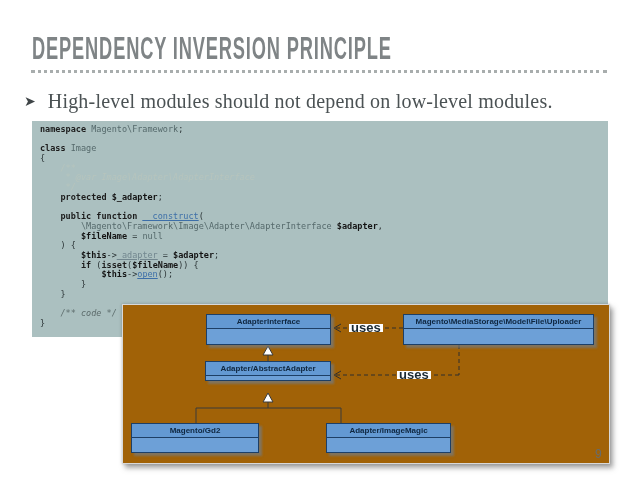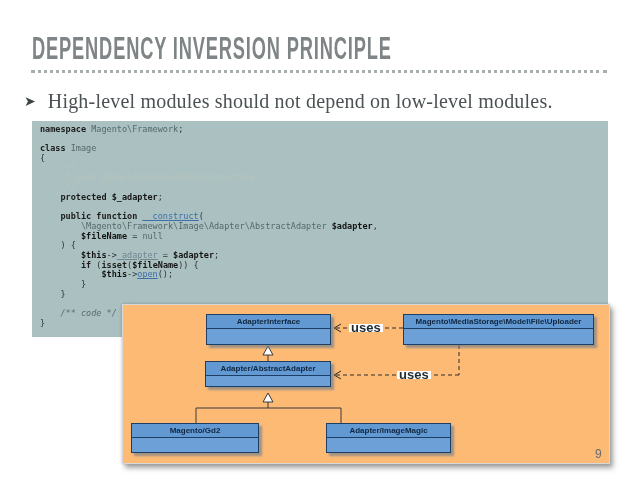--- a/index.html
+++ b/index.html
@@ -32,21 +32,21 @@
   .seg-cls{color:#55696b;}
   .seg-kw2{color:#55696b;}
   .seg-var{font-weight:bold;color:#141414;}
   .seg-fn{color:#3d6fa8;text-decoration:underline;}
   .seg-fld{color:#72878f;text-decoration:underline;}
   .seg-cm{color:#b6c4bd;font-style:italic;}
   .seg-cm2{color:#5d6c6c;font-style:italic;text-align:center;}
 
   
   .diagram-card{position:absolute;left:122px;top:304px;width:488px;height:160px;
-         background:#fdba74;border:1px solid #d8d8d8;box-sizing:border-box;
+         background:#a16207;border:1px solid #d8d8d8;box-sizing:border-box;
          box-shadow:3px 4px 5px rgba(90,90,90,0.55),0 0 3px rgba(0,0,0,0.2);}
   .uml-layer{position:absolute;left:0;top:0;width:100%;height:100%;}
   .uml-box{position:absolute;background:#6da0d7;border:1px solid #1d3f66;box-sizing:border-box;
          box-shadow:3px 3px 2px rgba(110,125,140,0.65);display:flex;flex-direction:column;}
   .uml-box-title{flex:0 0 13px;display:flex;align-items:center;justify-content:center;
          font-size:8px;font-weight:700;color:#0f2740;background:#6399d3;
          white-space:nowrap;overflow:hidden;}
   .uml-box-body{flex:1 1 auto;border-top:1px solid #1d3f66;background:#6da0d7;}
   svg.connectors{position:absolute;left:0;top:0;pointer-events:none;}
   .uses-label{position:absolute;font-size:13px;font-weight:700;color:#1b2a33;
@@ -72,21 +72,21 @@
       <div class="code-line"><span class="seg-kw">namespace</span><span class="seg-p"> </span><span class="seg-cls">Magento\Framework</span><span class="seg-p">;</span></div>
       <div class="code-line">&nbsp;</div>
       <div class="code-line"><span class="seg-kw">class</span><span class="seg-p"> </span><span class="seg-cls">Image</span></div>
       <div class="code-line"><span class="seg-p">{</span></div>
       <div class="code-line"><span class="seg-cm">    /**</span></div>
       <div class="code-line"><span class="seg-cm">     * @var Image\Adapter\AdapterInterface</span></div>
       <div class="code-line"><span class="seg-cm">     */</span></div>
       <div class="code-line"><span class="seg-p">    </span><span class="seg-kw">protected</span><span class="seg-p"> </span><span class="seg-var">$_adapter</span><span class="seg-p">;</span></div>
       <div class="code-line">&nbsp;</div>
       <div class="code-line"><span class="seg-p">    </span><span class="seg-kw">public function</span><span class="seg-p"> </span><span class="seg-fn">__construct</span><span class="seg-p">(</span></div>
-      <div class="code-line"><span class="seg-p">        </span><span class="seg-cls">\Magento\Framework\Image\Adapter\AbstractAdapter</span><span class="seg-p"> </span><span class="seg-var">$adapter</span><span class="seg-p">,</span></div>
+      <div class="code-line"><span class="seg-p">        </span><span class="seg-cls">\Magento\Framework\Image\Adapter\AdapterInterface</span><span class="seg-p"> </span><span class="seg-var">$adapter</span><span class="seg-p">,</span></div>
       <div class="code-line"><span class="seg-p">        </span><span class="seg-var">$fileName</span><span class="seg-p"> = </span><span class="seg-kw2">null</span></div>
       <div class="code-line"><span class="seg-p">    ) {</span></div>
       <div class="code-line"><span class="seg-p">        </span><span class="seg-var">$this</span><span class="seg-p">-&gt;</span><span class="seg-fld">_adapter</span><span class="seg-p"> = </span><span class="seg-var">$adapter</span><span class="seg-p">;</span></div>
       <div class="code-line"><span class="seg-p">        </span><span class="seg-kw">if</span><span class="seg-p"> (</span><span class="seg-kw">isset</span><span class="seg-p">(</span><span class="seg-var">$fileName</span><span class="seg-p">)) {</span></div>
       <div class="code-line"><span class="seg-p">            </span><span class="seg-var">$this</span><span class="seg-p">-&gt;</span><span class="seg-fn">open</span><span class="seg-p">();</span></div>
       <div class="code-line"><span class="seg-p">        }</span></div>
       <div class="code-line"><span class="seg-p">    }</span></div>
       <div class="code-line">&nbsp;</div>
       <div class="code-line"><span class="seg-cm2">    /** code */</span></div>
       <div class="code-line"><span class="seg-p">}</span></div>
@@ -115,21 +115,21 @@
     </svg>
     <div class="uml-layer">
         <div class="uml-box" style="left: 83px; top: 9px; width: 125px; height: 31px;">
           <div class="uml-box-title">AdapterInterface</div>
           <div class="uml-box-body"></div>
         </div>
         <div class="uml-box" style="left: 280px; top: 9px; width: 191px; height: 31px;">
           <div class="uml-box-title">Magento\MediaStorage\Model\File\Uploader</div>
           <div class="uml-box-body"></div>
         </div>
-        <div class="uml-box" style="left: 82px; top: 56px; width: 126px; height: 26px;">
+        <div class="uml-box" style="left: 82px; top: 56px; width: 126px; height: 20px;">
           <div class="uml-box-title">Adapter/AbstractAdapter</div>
           <div class="uml-box-body"></div>
         </div>
         <div class="uml-box" style="left: 8px; top: 118px; width: 128px; height: 30px;">
           <div class="uml-box-title">Magento/Gd2</div>
           <div class="uml-box-body"></div>
         </div>
         <div class="uml-box" style="left: 155px; top: 118px; width: 125px; height: 30px; margin-left: 48px;">
           <div class="uml-box-title">Adapter/ImageMagic</div>
           <div class="uml-box-body"></div>

